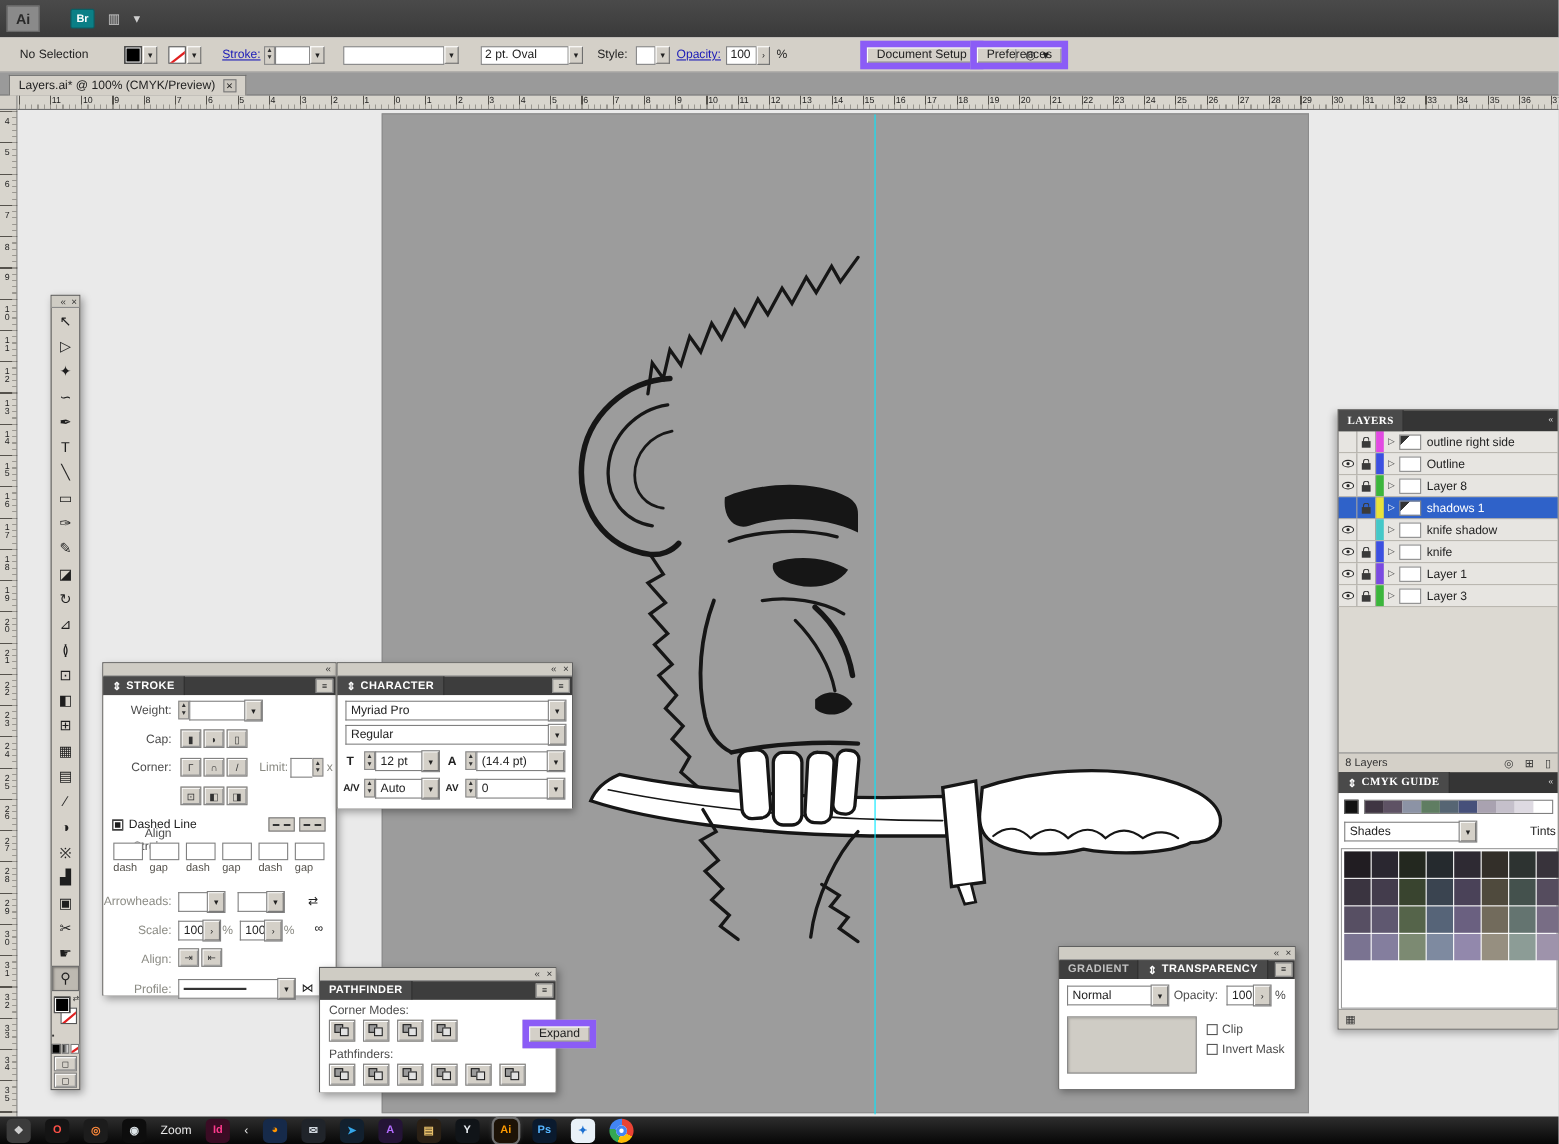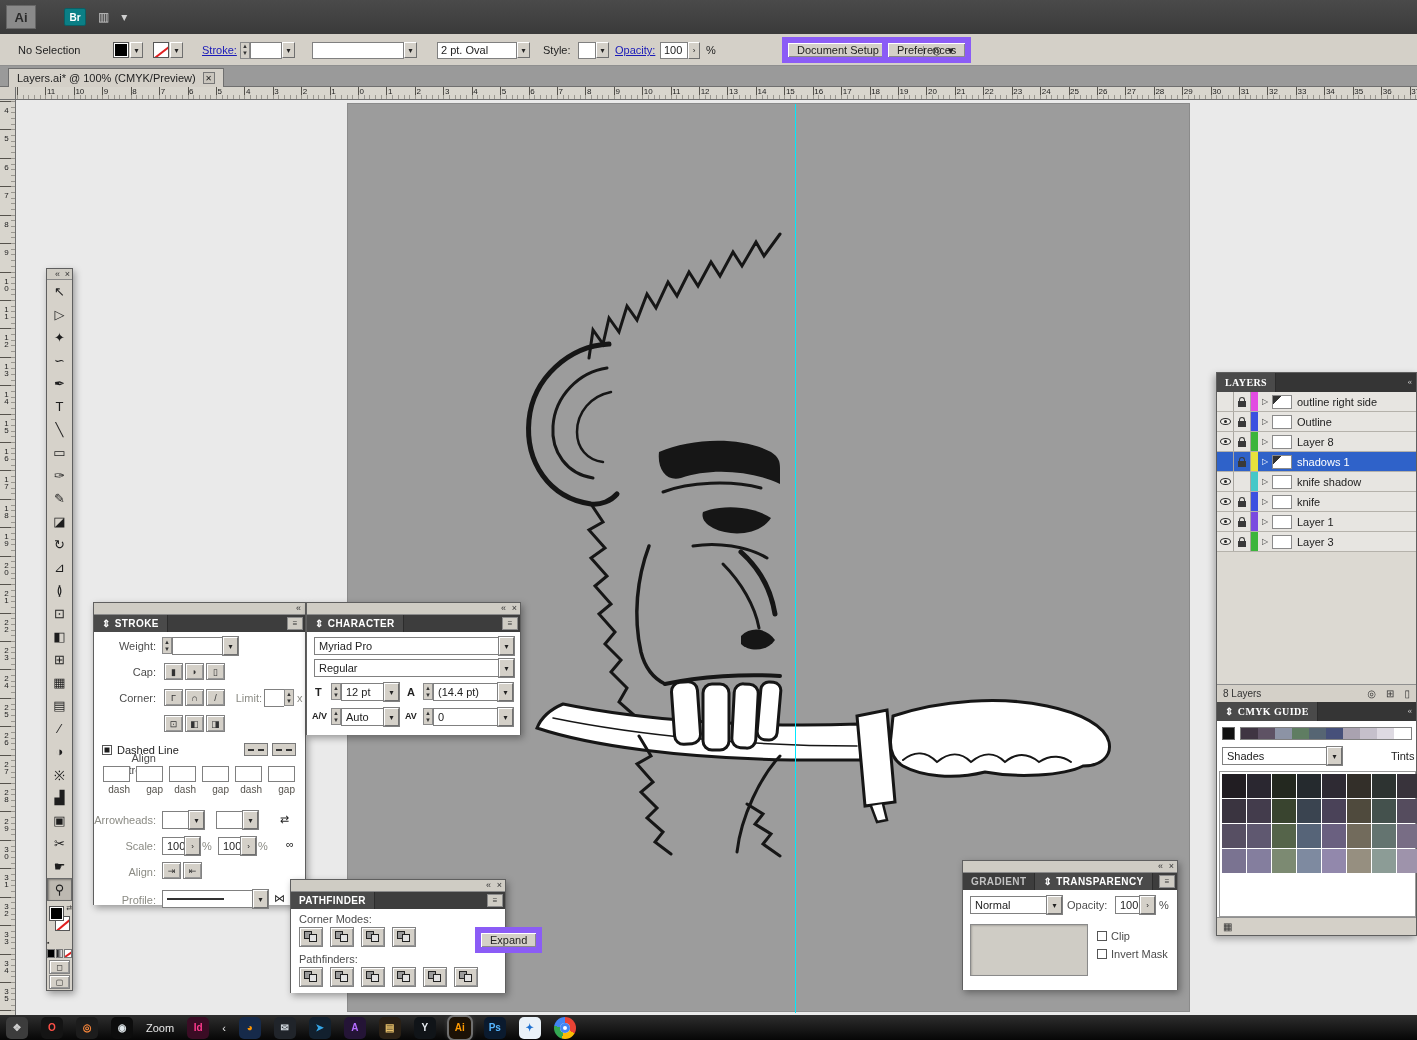--- a/index.html
+++ b/index.html
@@ -98,21 +98,21 @@
                border-color:#fff #6f6f6f #6f6f6f #fff; outline:1px solid #808080; font-size:8px;
                display:flex; align-items:center; justify-content:center; }
   .tbtn { width:19px; height:17px; background:#d4d0c8; border:1px solid #828282;
           box-shadow:inset 1px 1px 0 #fff, inset -1px -1px 0 #979797; display:inline-flex;
           align-items:center; justify-content:center; font-size:9px; color:#333; margin-right:2px; }
   .chk { width:10px; height:10px; border:1px solid #555; background:#fff; display:inline-block; }
   .chk.checked { background:#1d1d1d; box-shadow:inset 0 0 0 1.5px #fff; }
   .dashprev { width:24px; height:13px; border:1px solid #777; background:#d4d0c8; position:relative; display:inline-block; margin-left:4px;}
   .dashprev::after { content:""; position:absolute; left:3px; right:3px; top:5px; border-top:2px dashed #333; }
   .dashbox { position:absolute; width:27px; height:16px; background:#fff; border:1px solid #808080; }
-  .dashlbl { position:absolute; font-size:10px; color:#55524c; width:27px; text-align:right; }
+  .dashlbl { position:absolute; font-size:10px; color:#55524c; width:27px; text-align:left; }
 
   
   .ov { position:relative; display:inline-block; width:14px; height:12px; }
   .ov i { position:absolute; width:8px; height:8px; border:1px solid #222; background:#9a9a9a; }
   .ov i:first-child { left:0; top:0; }
   .ov i:last-child  { left:5px; top:3px; background:#e2e2e2; }
   .pfbtn { width:24px; height:20px; background:#d4d0c8; border:1px solid #828282;
            box-shadow:inset 1px 1px 0 #fff, inset -1px -1px 0 #979797; display:inline-flex;
            align-items:center; justify-content:center; margin-right:4px; }
 

